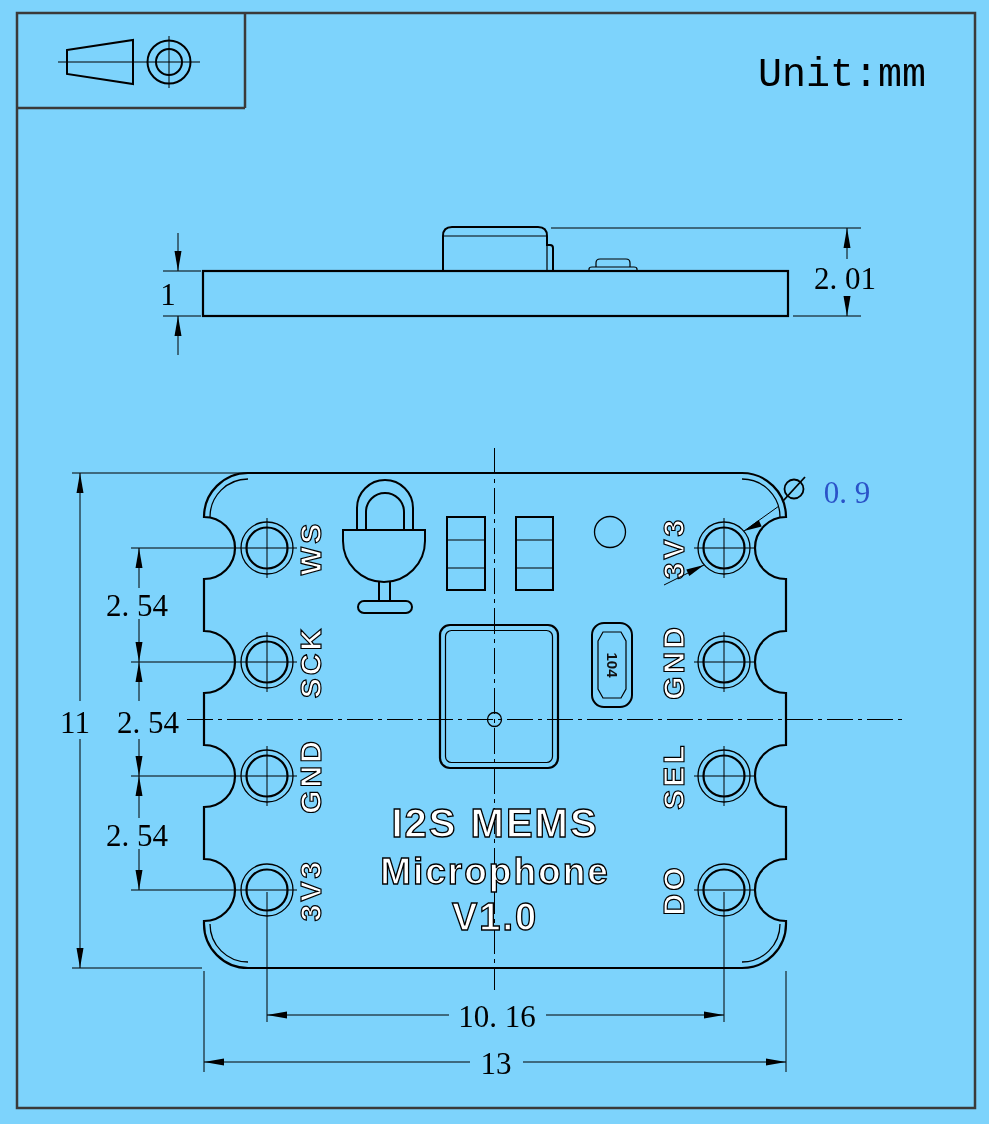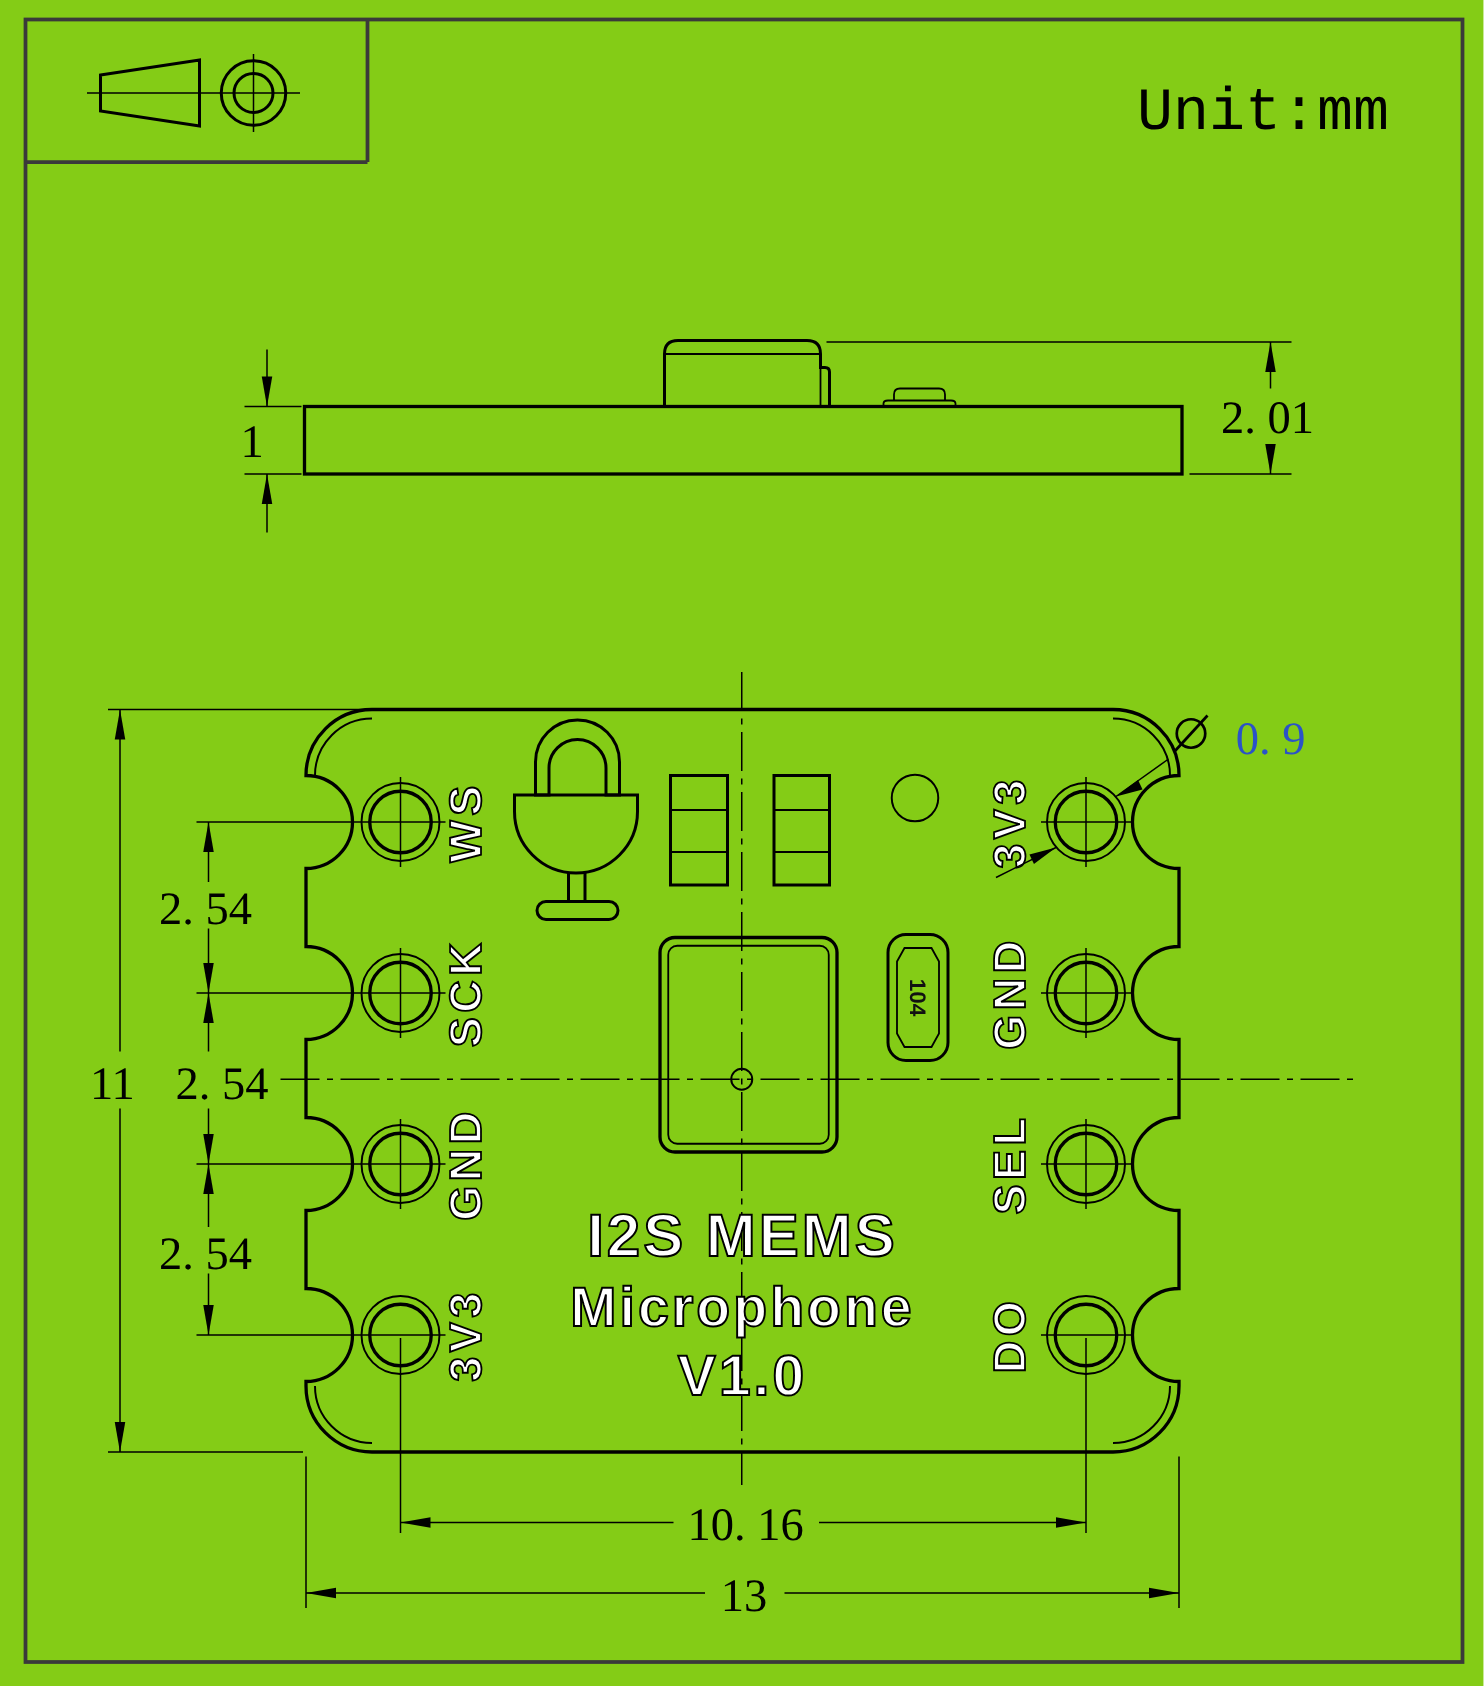--- a/index.html
+++ b/index.html
@@ -1,16 +1,16 @@
 <!DOCTYPE html>
 <html><head>
 <meta charset="utf-8">
 <style>
   html,body{margin:0;padding:0;background:#ffffff;}
-  .page{width:989px;height:1124px;position:relative;background:#84cc16;overflow:hidden;}
+  .page{width:989px;height:1124px;position:relative;background:#7dd3fc;overflow:hidden;}
   svg{display:block;}
   
   .outline{fill:none;stroke:#000;stroke-width:2.2;}
   .outline-thin{fill:none;stroke:#000;stroke-width:1.3;}
   .comp{fill:none;stroke:#000;stroke-width:2;}
   .comp-thin{fill:none;stroke:#000;stroke-width:1.2;}
   .dimline{fill:none;stroke:#000;stroke-width:1;}
   .centerline{fill:none;stroke:#000;stroke-width:1;stroke-dasharray:26 5 4 5;}
   .arrow{fill:#000;stroke:none;}
   .frame{fill:none;stroke:#3a3a3a;stroke-width:2.5;}

